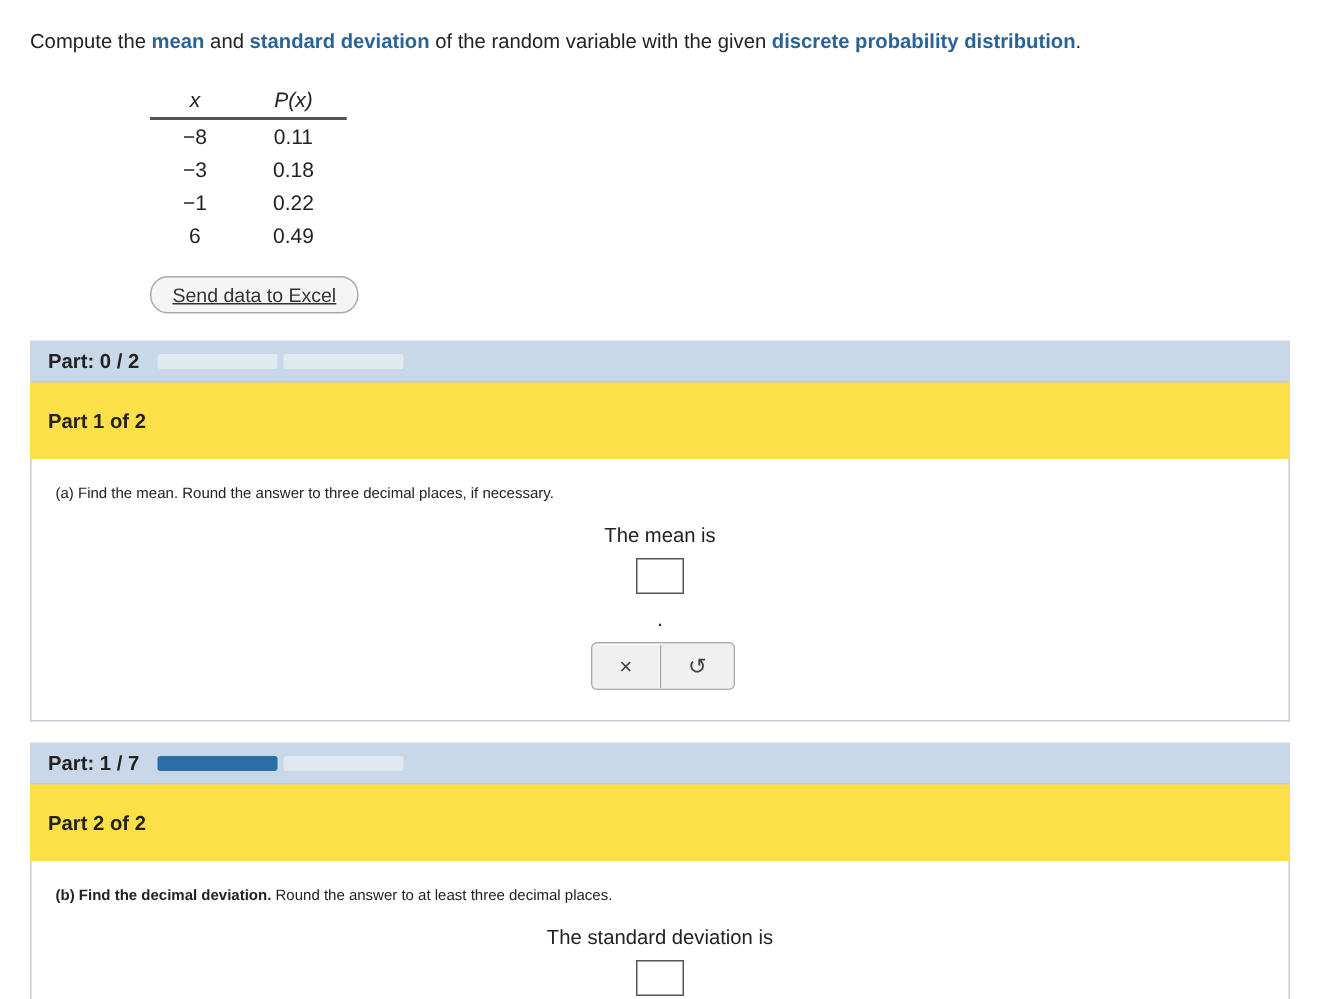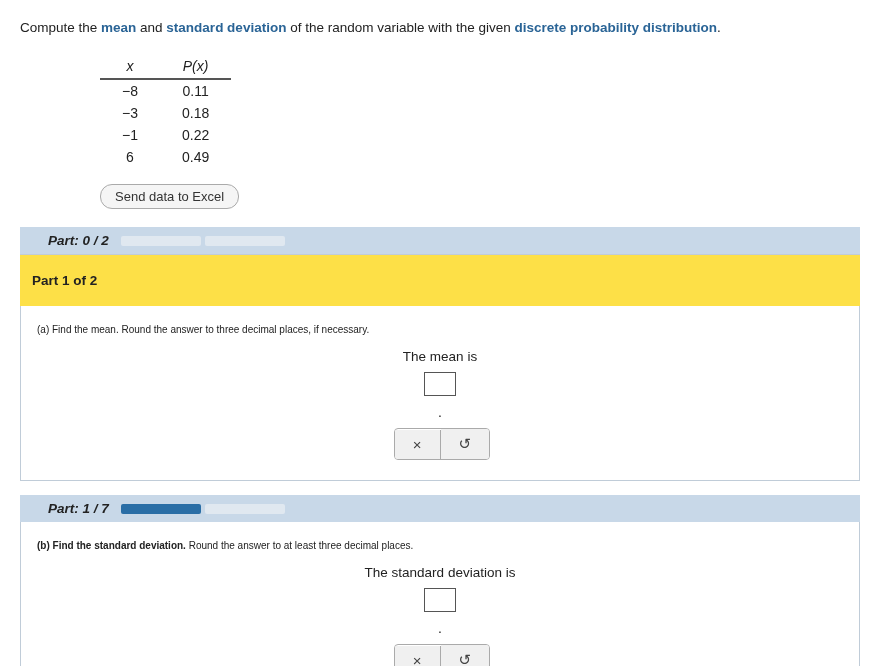--- a/index.html
+++ b/index.html
@@ -61,31 +61,31 @@
       margin-bottom: 18px;
     }
     .send-excel-btn button {
       background: #f5f5f5;
       border: 1px solid #aaa;
       border-radius: 12px;
       padding: 4px 14px;
       font-size: 13px;
       cursor: pointer;
       color: #333;
+      text-decoration: underline;
     }
 
     
     .part-header {
       background: #c8d8e8;
-      padding: 6px 28px;
+      padding: 6px 12px;
       display: flex;
       align-items: center;
       gap: 12px;
       margin-bottom: 0;
-      font-style: italic;
     }
     .part-header-label {
       font-size: 13.5px;
       font-weight: bold;
       color: #222;
       white-space: nowrap;
     }
     .progress-bar-container {
       display: flex;
       gap: 4px;
@@ -247,23 +247,24 @@
   </div>
 
   <div class="part-header">
     <span class="part-header-label">Part: 1 / 7</span>
     <div class="progress-bar-container">
       <div class="progress-segment progress-filled" style="width:80px;"></div>
       <div class="progress-segment progress-empty" style="width:80px;"></div>
     </div>
   </div>
 
+  <div class="part-section">Part 2 of 2</div>
   <div class="part-content">
     <p>
-      <span class="bold">(b) Find the standard deviation.</span><span> Round the answer to at least three decimal places.</span>
+      <span class="bold">(b) Find the decimal deviation.</span><span> Round the answer to at least three decimal places.</span>
     </p>
     <div class="answer-row">
       <span class="answer-label">The standard deviation is</span>
       <input type="text" class="answer-box" style="width: 32px; height: 24px; border: 1px solid rgb(85, 85, 85); padding: 2px; font-size: 13px;">
       <span class="dot-period">.</span>
       <div class="action-btn-group">
         <button class="action-btn">×</button>
         <button class="action-btn">↺</button>
       </div>
     </div>

